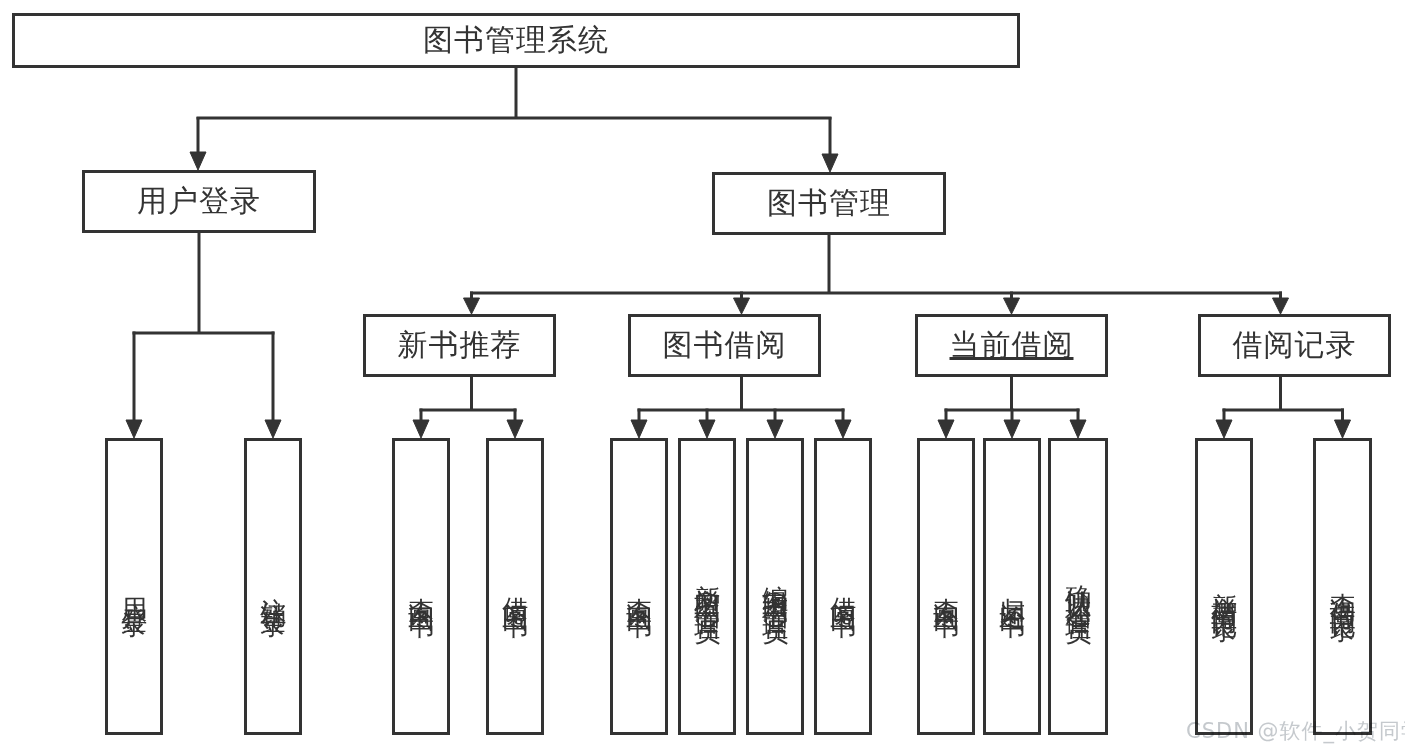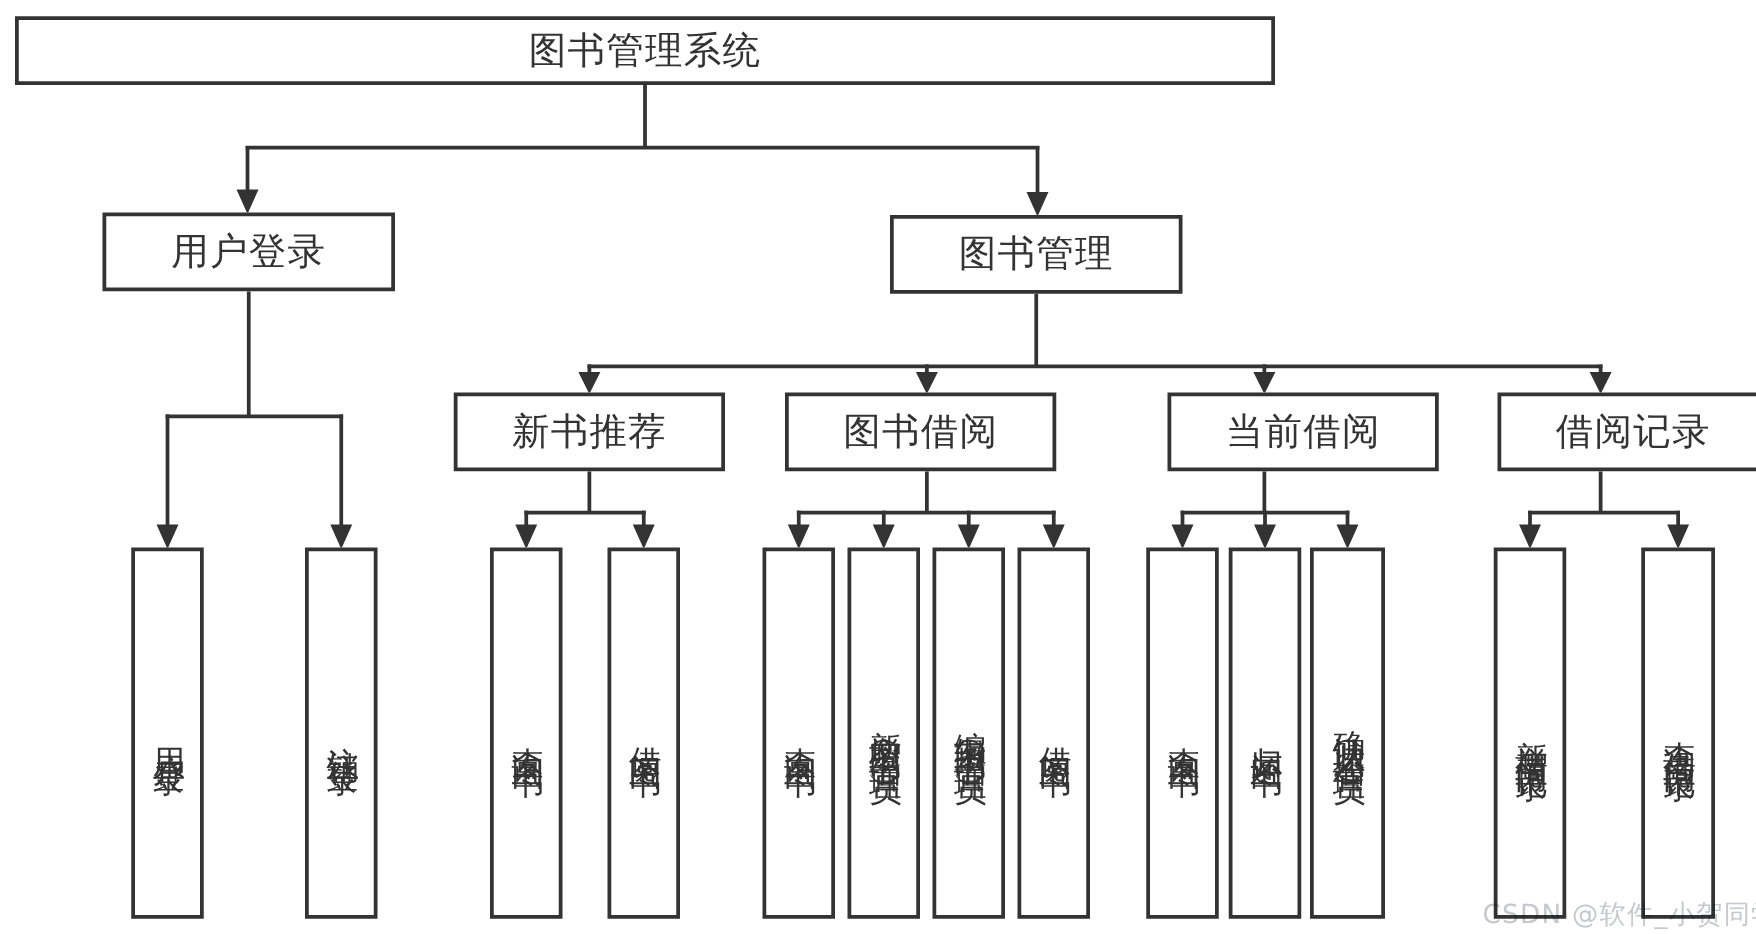--- a/index.html
+++ b/index.html
@@ -45,24 +45,24 @@
     text-orientation: mixed;
     font-size: 26px;
     letter-spacing: 5px;
     line-height: 1.05;
     white-space: nowrap;
   }
   
   .n-root { left: 12px;  top: 13px;  width: 1008px; height: 55px; }
   .n-l1a  { left: 82px;  top: 170px; width: 234px;  height: 63px; }
   .n-l1b  { left: 712px; top: 172px; width: 234px;  height: 63px; align-items: center; }
-  .n-l2   { top: 314px; width: 217px; height: 63px; }
+  .n-l2   { top: 314px; width: 193px; height: 63px; }
   .n-l2a  { left: 363px; }
   .n-l2b  { left: 628px; align-items: center; }
-  .n-l2c  { left: 934px; }
+  .n-l2c  { left: 915px; text-decoration: underline; }
   .n-l2d  { left: 1172px; margin-left: 26px; }
   .leaf   { top: 438px; width: 58px; height: 297px; }
   .lf1  { left: 105px; }
   .lf2  { left: 244px; }
   .lf3  { left: 392px; }
   .lf4  { left: 486px; }
   .lf5  { left: 610px; }
   .lf6  { left: 678px; }
   .lf7  { left: 746px; }
   .lf8  { left: 814px; }

